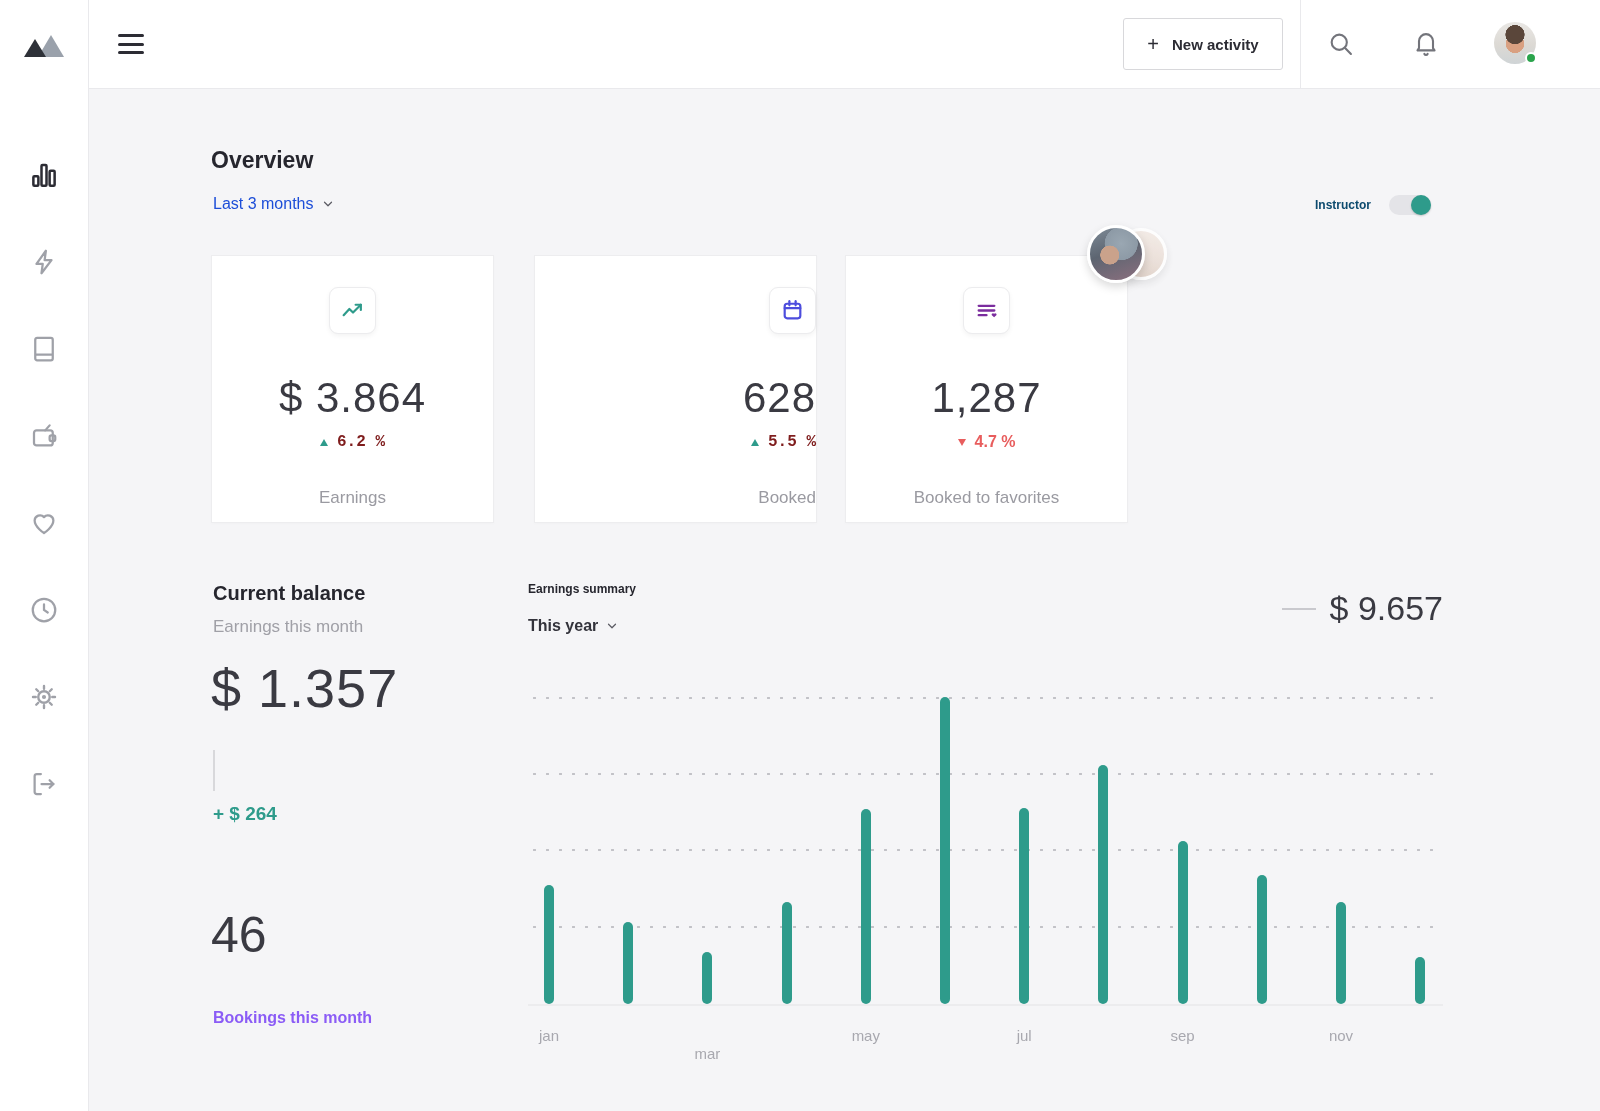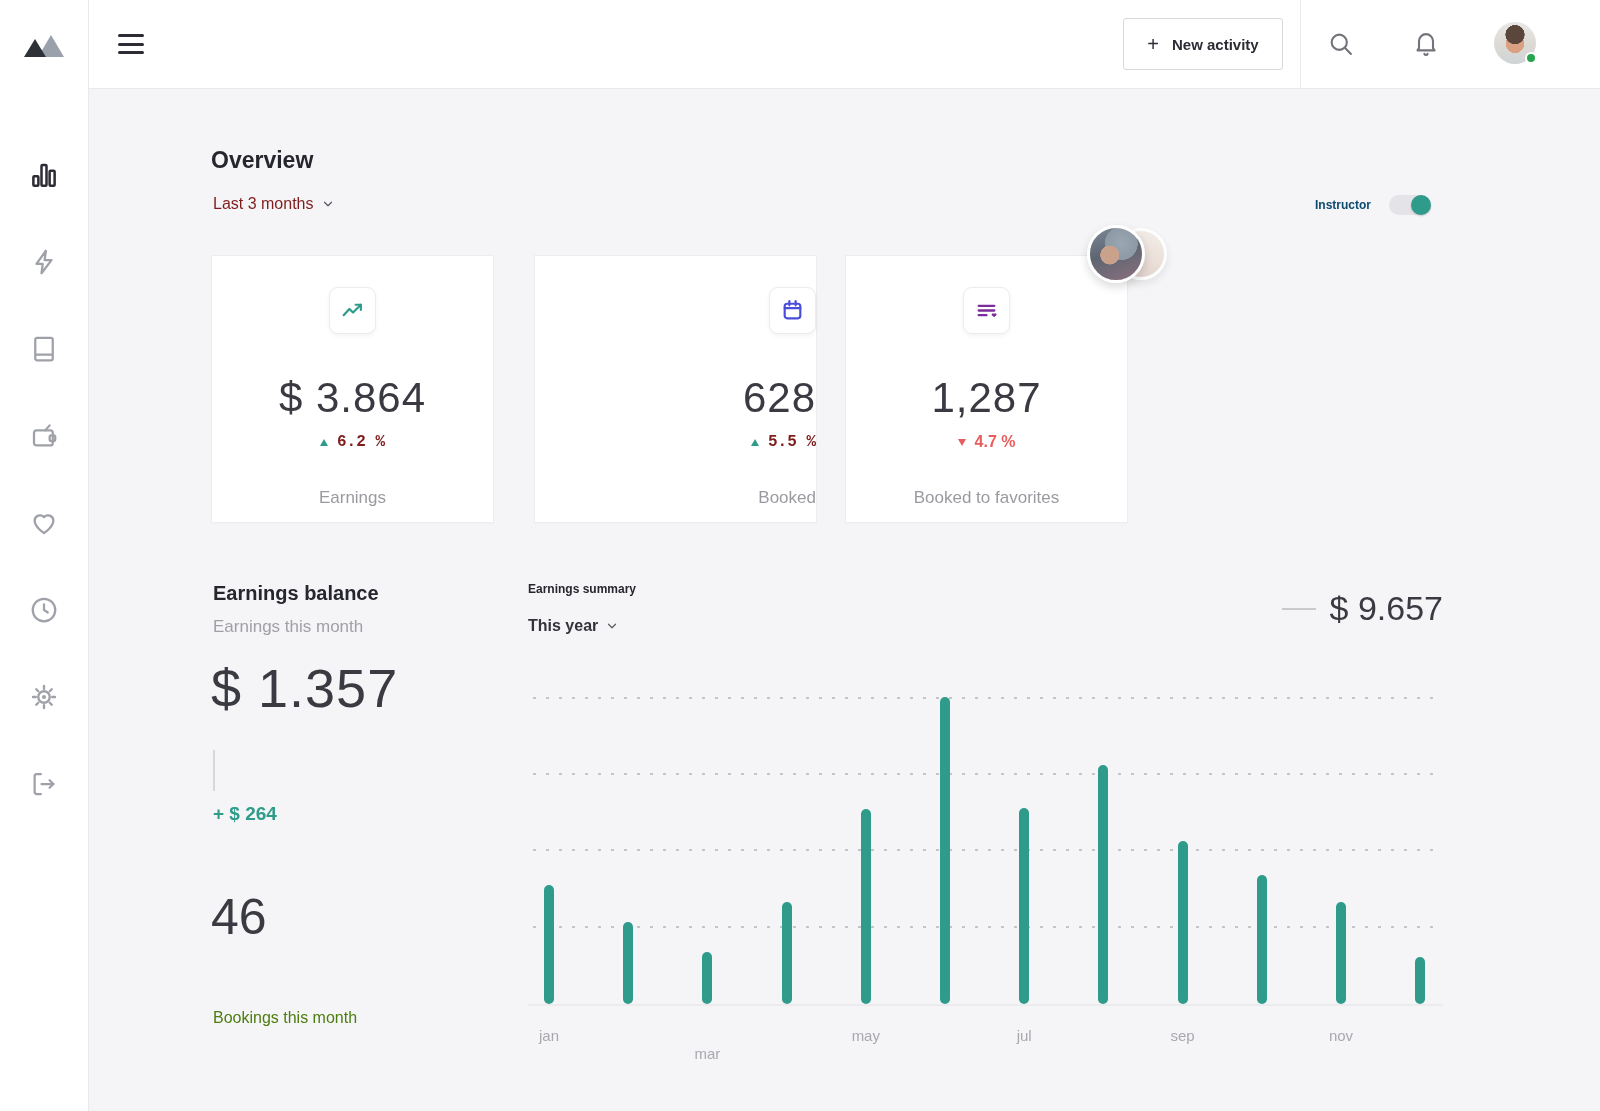--- a/index.html
+++ b/index.html
@@ -40,21 +40,21 @@
   .side-nav { position:absolute; top:160px; left:0; width:88px;
               display:flex; flex-direction:column; align-items:center; gap:57px; }
   .side-item { width:30px; height:30px; color:#9fa1a8; cursor:pointer; }
   .side-item svg { width:100%; height:100%; }
   .side-item.active { color:#2c2c34; }
   
   .main { position:absolute; top:89px; left:89px; width:1511px; height:1022px;
           background:#f5f5f7; }
   .page-title { position:absolute; left:122px; top:58px; font-size:23px; font-weight:700; color:#26262e; }
   .period { position:absolute; left:124px; top:106px; display:flex; align-items:center; gap:8px;
-            font-size:16px; color:#7f1d1d; cursor:pointer; }
+            font-size:16px; color:#1d4ed8; cursor:pointer; }
   .chev { width:12px; height:12px; color:#5a5a62; }
   .instructor { position:absolute; left:1226px; top:106px; display:flex; align-items:center; gap:18px; }
   .instructor-label { font-size:12px; font-weight:700; color:#0c4a6e; }
   .toggle { position:relative; width:42px; height:20px; border-radius:10px; background:#e4e4e8; cursor:pointer; }
   .toggle .knob { position:absolute; right:0; top:0; width:20px; height:20px; border-radius:50%;
                   background:#2e9b8b; box-shadow:0 1px 2px rgba(0,0,0,.2); }
   
   .cards { position:absolute; left:122px; top:166px; width:1322px; height:268px; }
   .stat-card { position:absolute; top:0; width:283px; height:268px; background:#fff;
                border:1px solid #ededef; box-shadow:0 1px 3px rgba(0,0,0,.02);
@@ -83,22 +83,22 @@
               background:
                 radial-gradient(circle at 38% 52%, #caa28b 0%, #caa28b 22%, transparent 23%),
                 radial-gradient(circle at 60% 30%, #9aa7b2 0%, #8d9aa6 34%, transparent 35%),
                 linear-gradient(160deg, #7e8b97 0%, #5d6571 45%, #8b6f7e 100%); }
   
   .balance-title { position:absolute; left:124px; top:493px; font-size:20px; font-weight:700; color:#26262e; }
   .balance-sub { position:absolute; left:124px; top:528px; font-size:17px; color:#a0a0a7; }
   .balance-amount { position:absolute; left:122px; top:568px; font-size:54px; font-weight:300; color:#3a3a42; letter-spacing:1px; }
   .balance-tick { position:absolute; left:124px; top:661px; width:2px; height:41px; background:#d8d8db; }
   .balance-delta { position:absolute; left:124px; top:714px; font-size:19px; font-weight:700; color:#2e9b8b; }
-  .bookings-value { position:absolute; left:122px; top:799px; font-size:50px; font-weight:300; color:#3a3a42; }
-  .bookings-label { position:absolute; left:124px; top:920px; font-size:16px; color:#4d7c0f; }
+  .bookings-value { position:absolute; left:122px; top:817px; font-size:50px; font-weight:300; color:#3a3a42; }
+  .bookings-label { position:absolute; left:124px; top:920px; font-size:16px; color:#8b5cf6;font-weight:bold; }
   
   .summary-title { position:absolute; left:439px; top:493px; font-size:12px; font-weight:700; color:#26262e; }
   .summary-period { position:absolute; left:439px; top:528px; display:flex; align-items:center; gap:8px;
                     font-size:16px; font-weight:700; color:#33333b; cursor:pointer; }
   .peak { position:absolute; left:1184px; top:500px; width:170px; display:flex; align-items:center;
           justify-content:flex-end; gap:14px; }
   .peak-dash { width:34px; height:2px; background:#c9c9ce; }
   .peak-value { font-size:34px; font-weight:300; color:#3a3a42; }
   
   .chart-plot { position:absolute; left:439px; top:610px; width:915px; height:307px;
@@ -270,21 +270,21 @@
       </div>
       <div class="stat-label">Booked to favorites</div>
     </div>
   </section>
 
   <div class="float-avatars">
     <div class="fa-back"></div>
     <div class="fa-front"></div>
   </div>
 
-  <h2 class="balance-title">Earnings balance</h2>
+  <h2 class="balance-title">Current balance</h2>
   <div class="balance-sub">Earnings this month</div>
   <div class="balance-amount">$ 1.357</div>
   <div class="balance-tick"></div>
   <div class="balance-delta">+ $ 264</div>
   <div class="bookings-value">46</div>
   <div class="bookings-label">Bookings this month</div>
 
   <h2 class="summary-title">Earnings summary</h2>
   <div class="summary-period">
     <span>This year</span>

